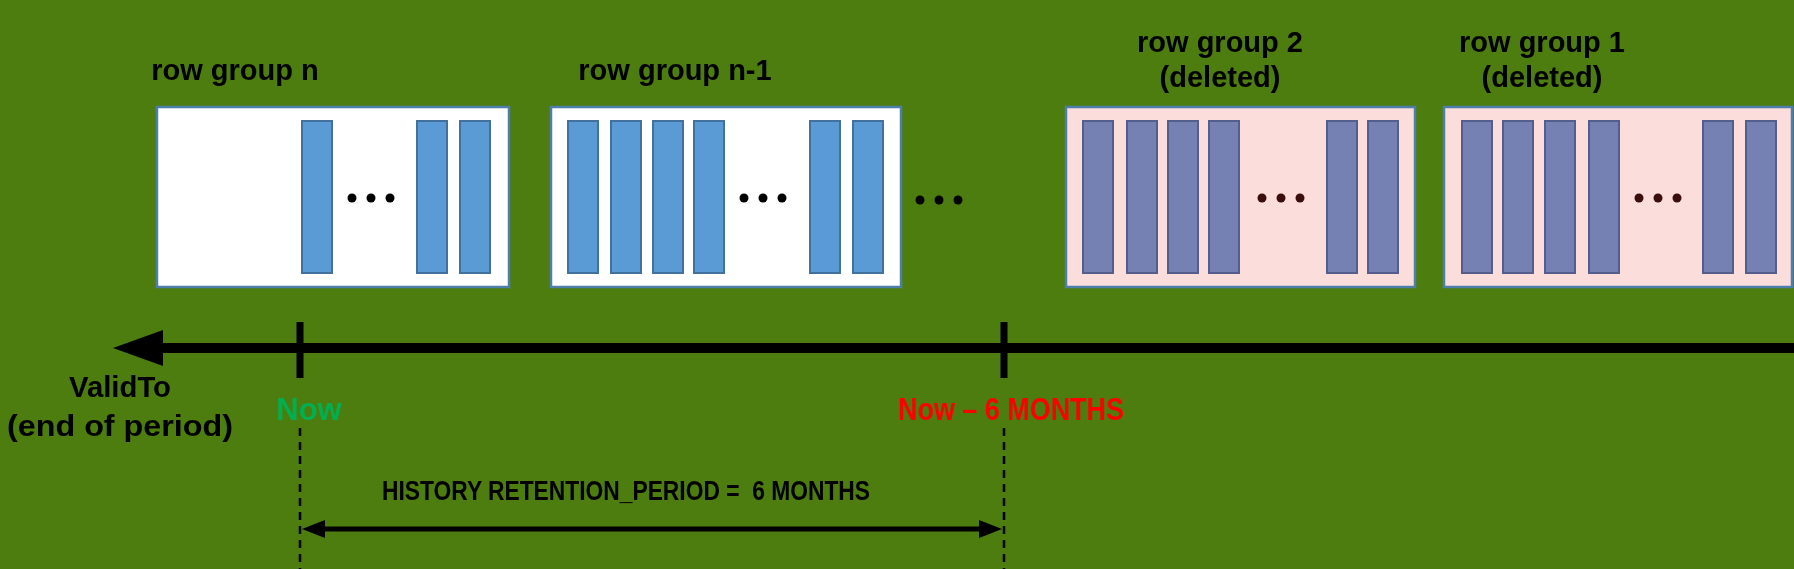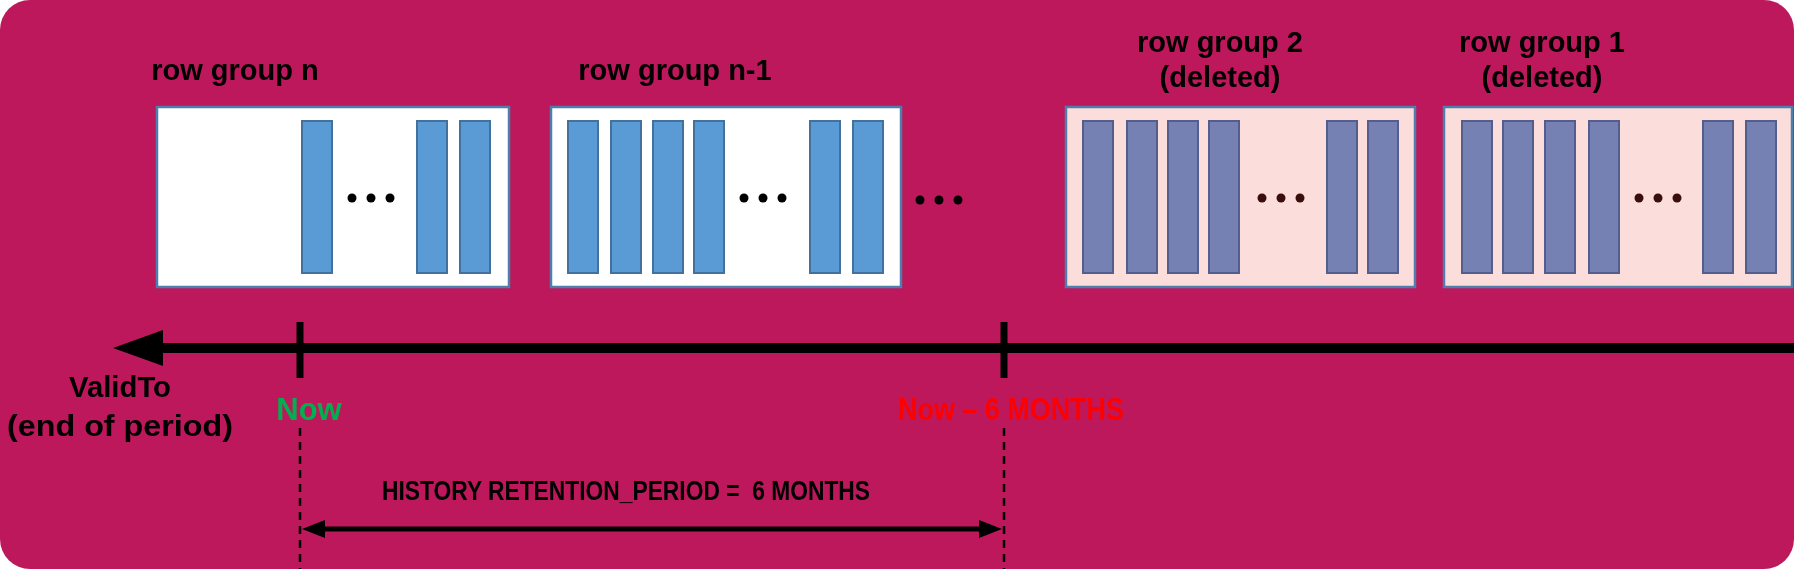--- a/index.html
+++ b/index.html
@@ -4,24 +4,23 @@
 <style>
   html, body {
     margin: 0;
     padding: 0;
     background: #ffffff;
   }
   .stage {
     position: relative;
     width: 1794px;
     height: 569px;
-    background: #be185d;
+    background: #4d7c0f;
     overflow: hidden;
     font-family: "Liberation Sans", sans-serif;
-    border-radius: 30px;
   }
   svg text {
     font-family: "Liberation Sans", sans-serif;
     font-weight: bold;
   }
 </style>
 </head>
 <body>
 
 <div class="stage">

